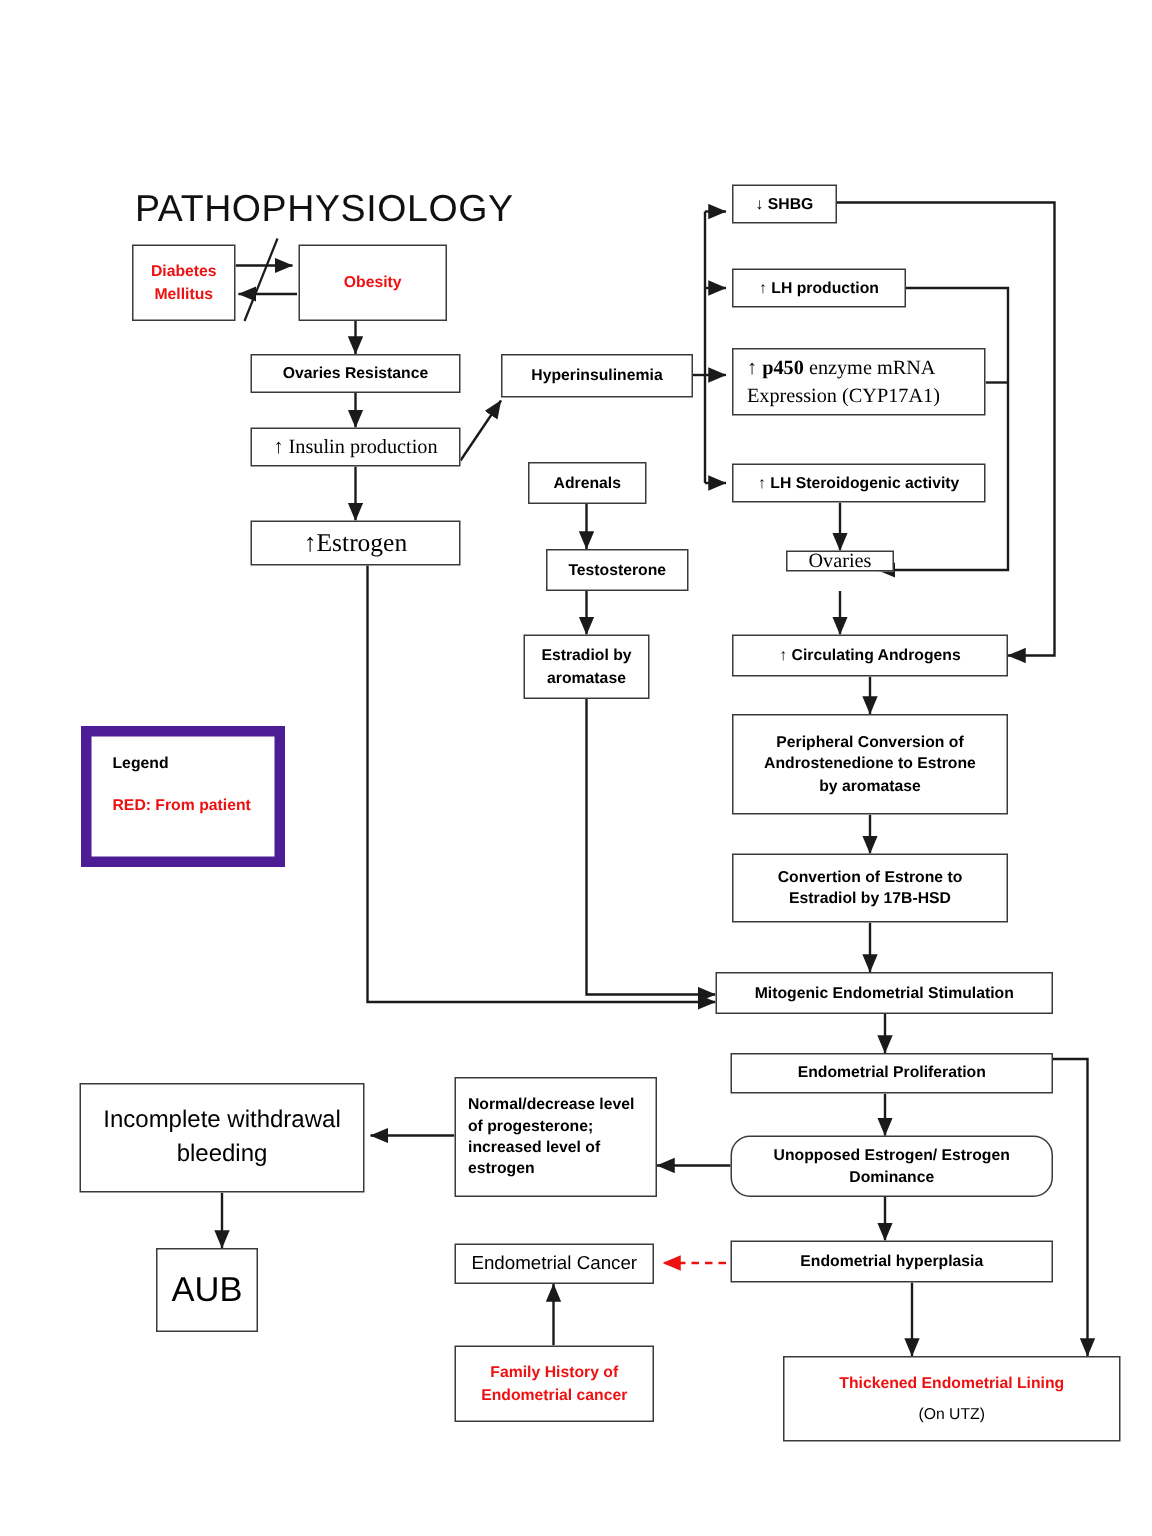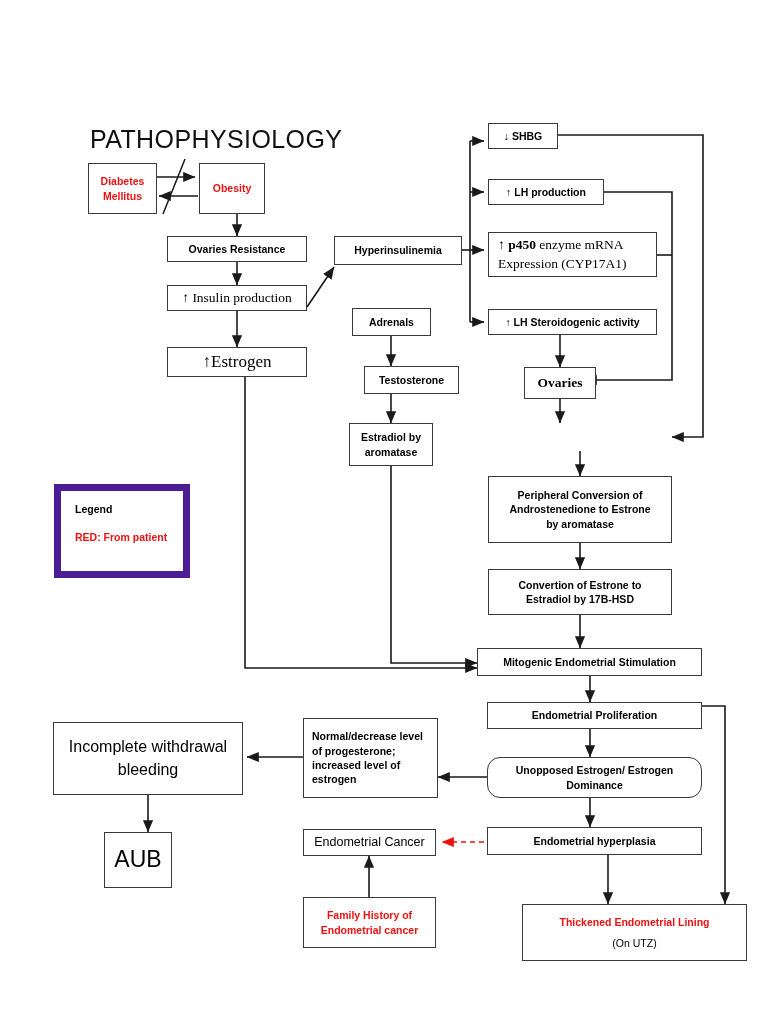--- a/index.html
+++ b/index.html
@@ -174,21 +174,21 @@
     </g>
   </svg>
 
   <div class="title" style="left:90px; top:97px;">PATHOPHYSIOLOGY</div>
 
   <div class="node red" style="left:88px; top:163px; width:69px; height:51px;">
     <span class="ln">Diabetes</span>
     <span class="ln">Mellitus</span>
   </div>
 
-  <div class="node red" style="left:199px; top:163px; width:66px; height:51px;">
+  <div class="node red" style="left:199px; top:163px; width:99px; height:51px;">
     <span class="ln">Obesity</span>
   </div>
 
   <div class="node" style="left:167px; top:236px; width:140px; height:26px;">
     <span class="ln">Ovaries Resistance</span>
   </div>
 
   <div class="node serif sz13" style="left:167px; top:285px; width:140px; height:26px;">
     <span class="ln">↑ Insulin production</span>
   </div>
@@ -229,24 +229,27 @@
 
   <div class="node serif sz13" style="left:488px; top:232px; width:169px; height:45px; align-items:flex-start; text-align:left; padding-left:9px;">
     <span class="ln"><span>↑ </span><b class="serif-b">p450</b><span> enzyme mRNA</span></span>
     <span class="ln">Expression (CYP17A1)</span>
   </div>
 
   <div class="node" style="left:488px; top:309px; width:169px; height:26px;">
     <span class="ln">↑ LH Steroidogenic activity</span>
   </div>
 
-  <div class="node serif sz13" style="left:524px; top:367px; width:72px; height:32px;font-weight:bold;">
+  <div class="node serif sz13" style="left:524px; top:367px; width:72px; height:14px;">
     <span class="ln">Ovaries</span>
   </div>
 
+  <div class="node" style="left:488px; top:423px; width:184px; height:28px;">
+    <span class="ln">↑ Circulating Androgens</span>
+  </div>
 
   <div class="node" style="left:488px; top:476px; width:184px; height:67px;">
     <span class="ln">Peripheral Conversion of</span>
     <span class="ln">Androstenedione to Estrone</span>
     <span class="ln">by aromatase</span>
   </div>
 
   <div class="node" style="left:488px; top:569px; width:184px; height:46px;">
     <span class="ln">Convertion of Estrone to</span>
     <span class="ln">Estradiol by 17B-HSD</span>

